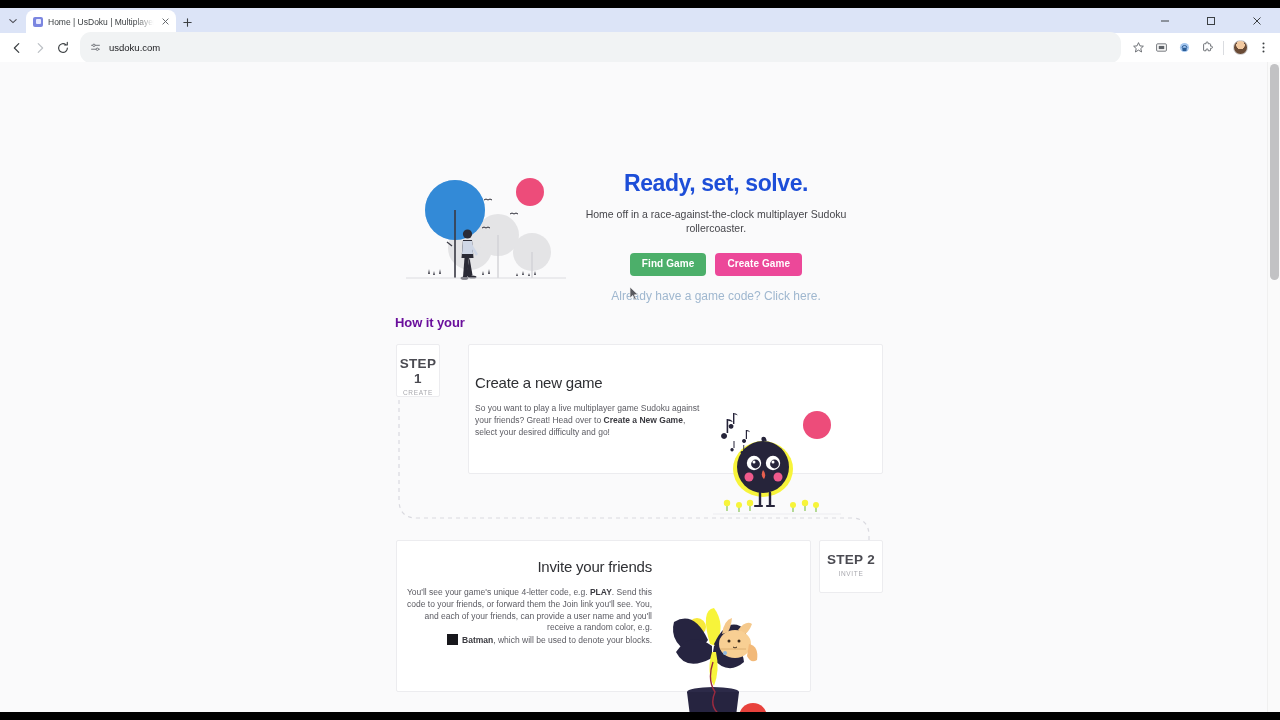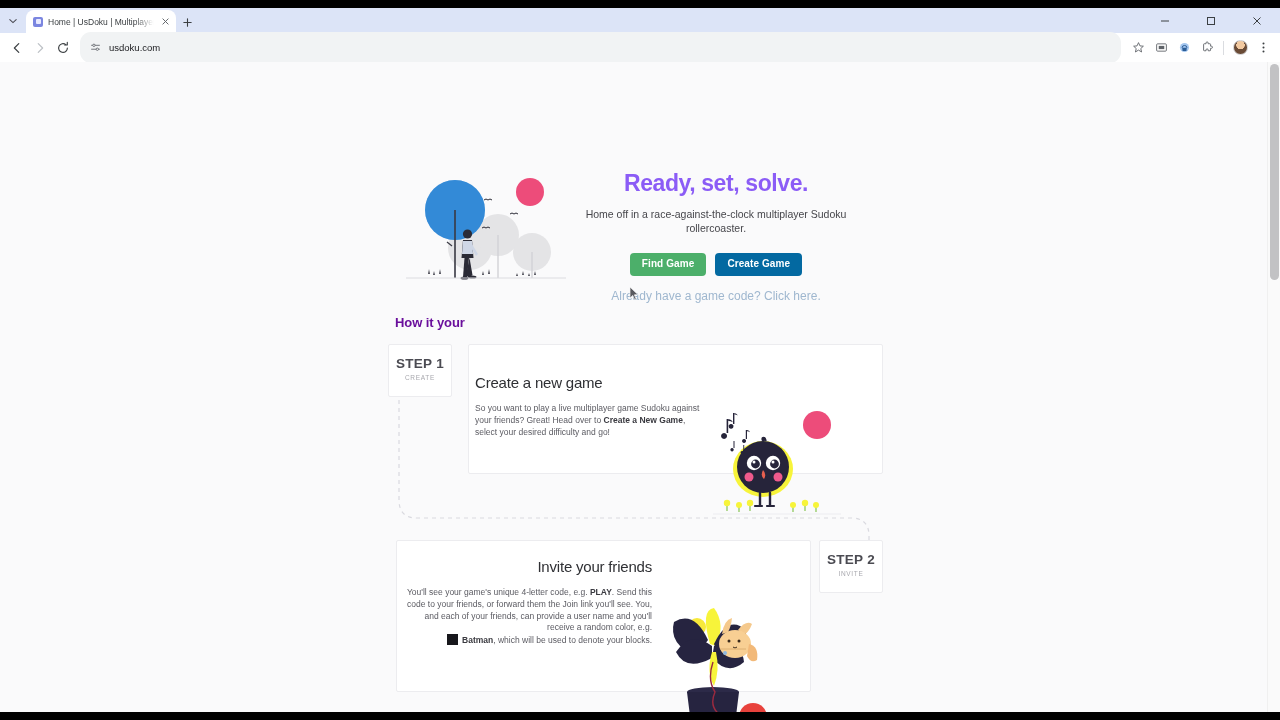--- a/index.html
+++ b/index.html
@@ -86,30 +86,30 @@
     width: 28px; height: 13px; border-radius: 7px; background: #2e2e33;
     margin: 0 auto; position: relative; border: 1px solid #26262b;
   }
   .switch i { position: absolute; left: 1px; top: 1px; width: 11px; height: 11px; border-radius: 50%; background: #fff; display: block; }
   .dm-label { font-size: 7px; color: #6b6b70; margin-top: 2px; letter-spacing: .1px; }
 
   
   .hero { position: absolute; left: 0; top: 46px; width: 1267px; height: 200px; }
   .hero-art { position: absolute; left: 406px; top: 62px; width: 160px; height: 125px; }
   .hero-copy { position: absolute; left: 566px; top: 62px; width: 300px; text-align: center; }
-  .hero-title { font-size: 23px; font-weight: 700; color: #8b5cf6; letter-spacing: -.4px; }
+  .hero-title { font-size: 23px; font-weight: 700; color: #1d4ed8; letter-spacing: -.4px; }
   .hero-sub { font-size: 10.5px; color: #46464b; line-height: 13.5px; margin-top: 11px; }
   .hero-btns { margin-top: 18px; display: flex; gap: 9px; justify-content: center; }
   .btn {
     border: none; border-radius: 4px; padding: 6px 12px 7px;
     font-size: 10px; font-weight: 700; color: #fff; font-family: "Liberation Sans", sans-serif;
     letter-spacing: .1px; cursor: pointer; line-height: 1;
   }
   .btn-find { background: #4caf6a; }
-  .btn-create { background: #0369a1; }
+  .btn-create { background: #ec4899; }
   .hero-link { display: block; margin-top: 13px; font-size: 12px; color: #9fb7cf; text-decoration: none; }
 
   
   .cursor { position: absolute; left: 629px; top: 178px; width: 11px; height: 15px; }
 
   
   .hiw-title {
     position: absolute; left: 395px; top: 253px;
     font-size: 13px; font-weight: 700; color: #6a0f9c; letter-spacing: -.1px;
   }
@@ -120,21 +120,21 @@
     position: absolute; background: #fff;
     border: 1px solid #ececef; border-radius: 2px;
   }
   .card-1 { left: 468px; top: 282px; width: 415px; height: 130px; }
   .card-2 { left: 396px; top: 478px; width: 415px; height: 152px; }
 
   .badge {
     position: absolute; background: #fff; border: 1px solid #ececef;
     border-radius: 2px; text-align: center;
   }
-  .badge-1 { left: 388px; top: 282px; width: 64px; height: 53px; }
+  .badge-1 { left: 396px; top: 282px; width: 44px; height: 53px; }
   .badge-2 { left: 819px; top: 478px; width: 64px; height: 53px; }
   .badge-num { font-size: 13.5px; font-weight: 700; color: #4b4b52; letter-spacing: .3px; margin-top: 11px; }
   .badge-sub { font-size: 6.5px; color: #a8a8ae; letter-spacing: .7px; margin-top: 3px; }
 
   .step-body { position: absolute; }
   .sb-1 { left: 475px; top: 312px; width: 232px; }
   .sb-2 { left: 402px; top: 496px; width: 250px; text-align: right; }
   .step-h { font-size: 15px; color: #2f3034; font-weight: 400; letter-spacing: -.2px; }
   .step-p { font-size: 8.5px; color: #5b5b62; line-height: 11.8px; margin-top: 12px; }
   .step-p b { font-weight: 700; color: #3a3a40; }

